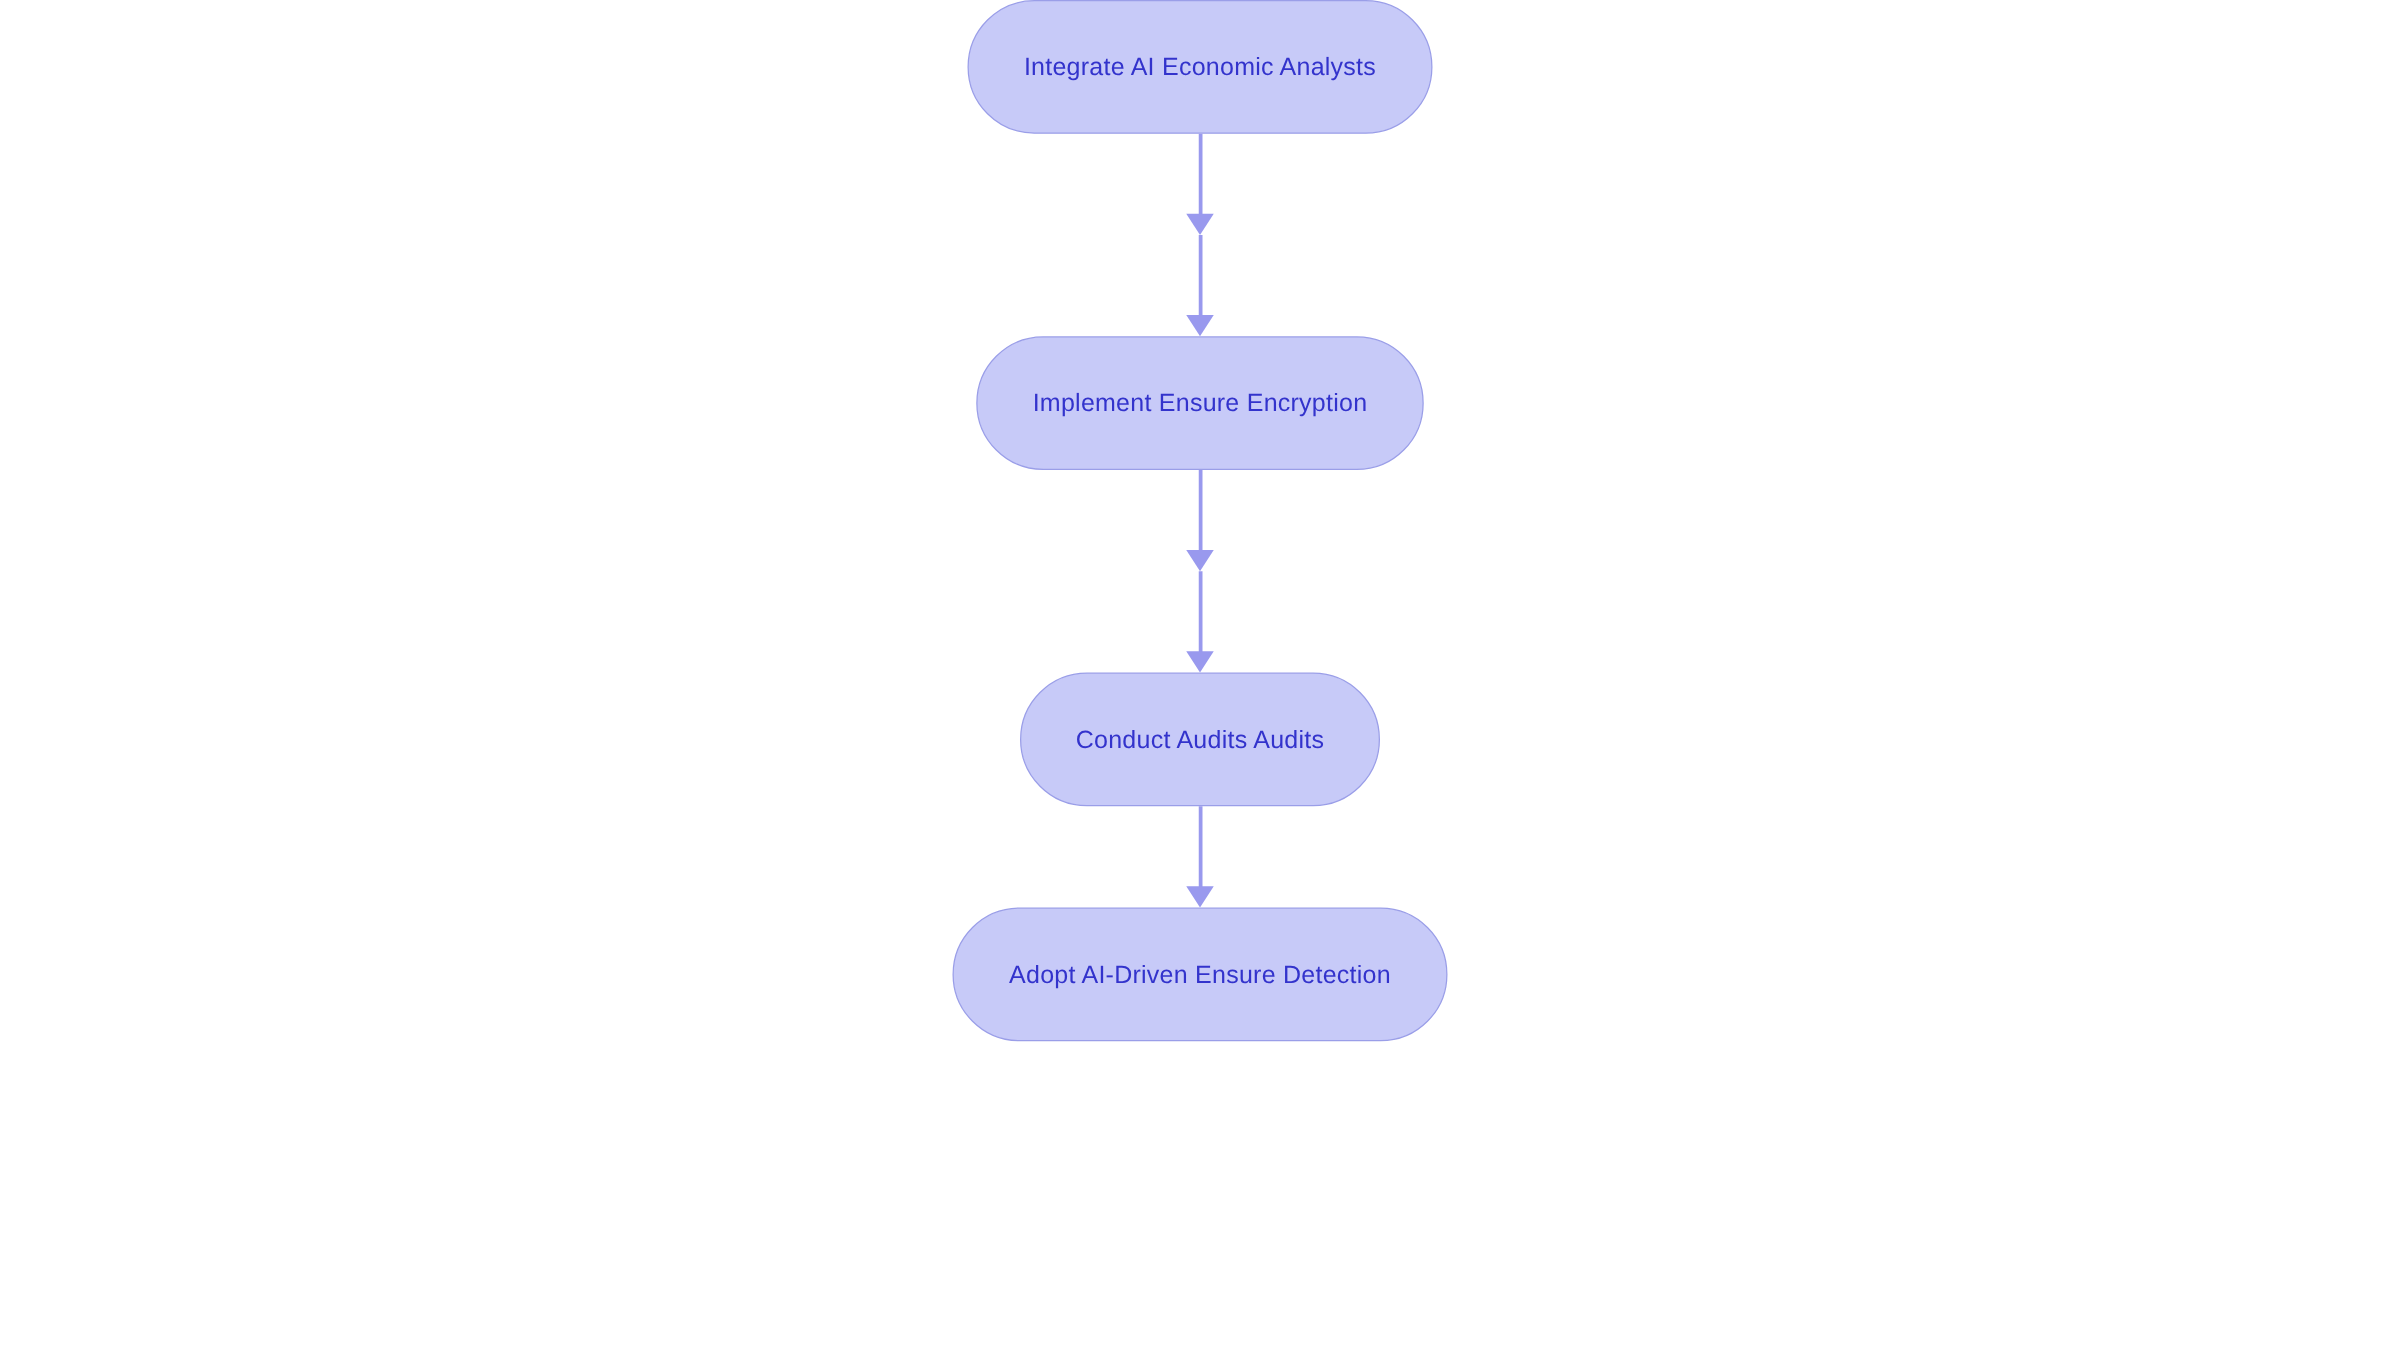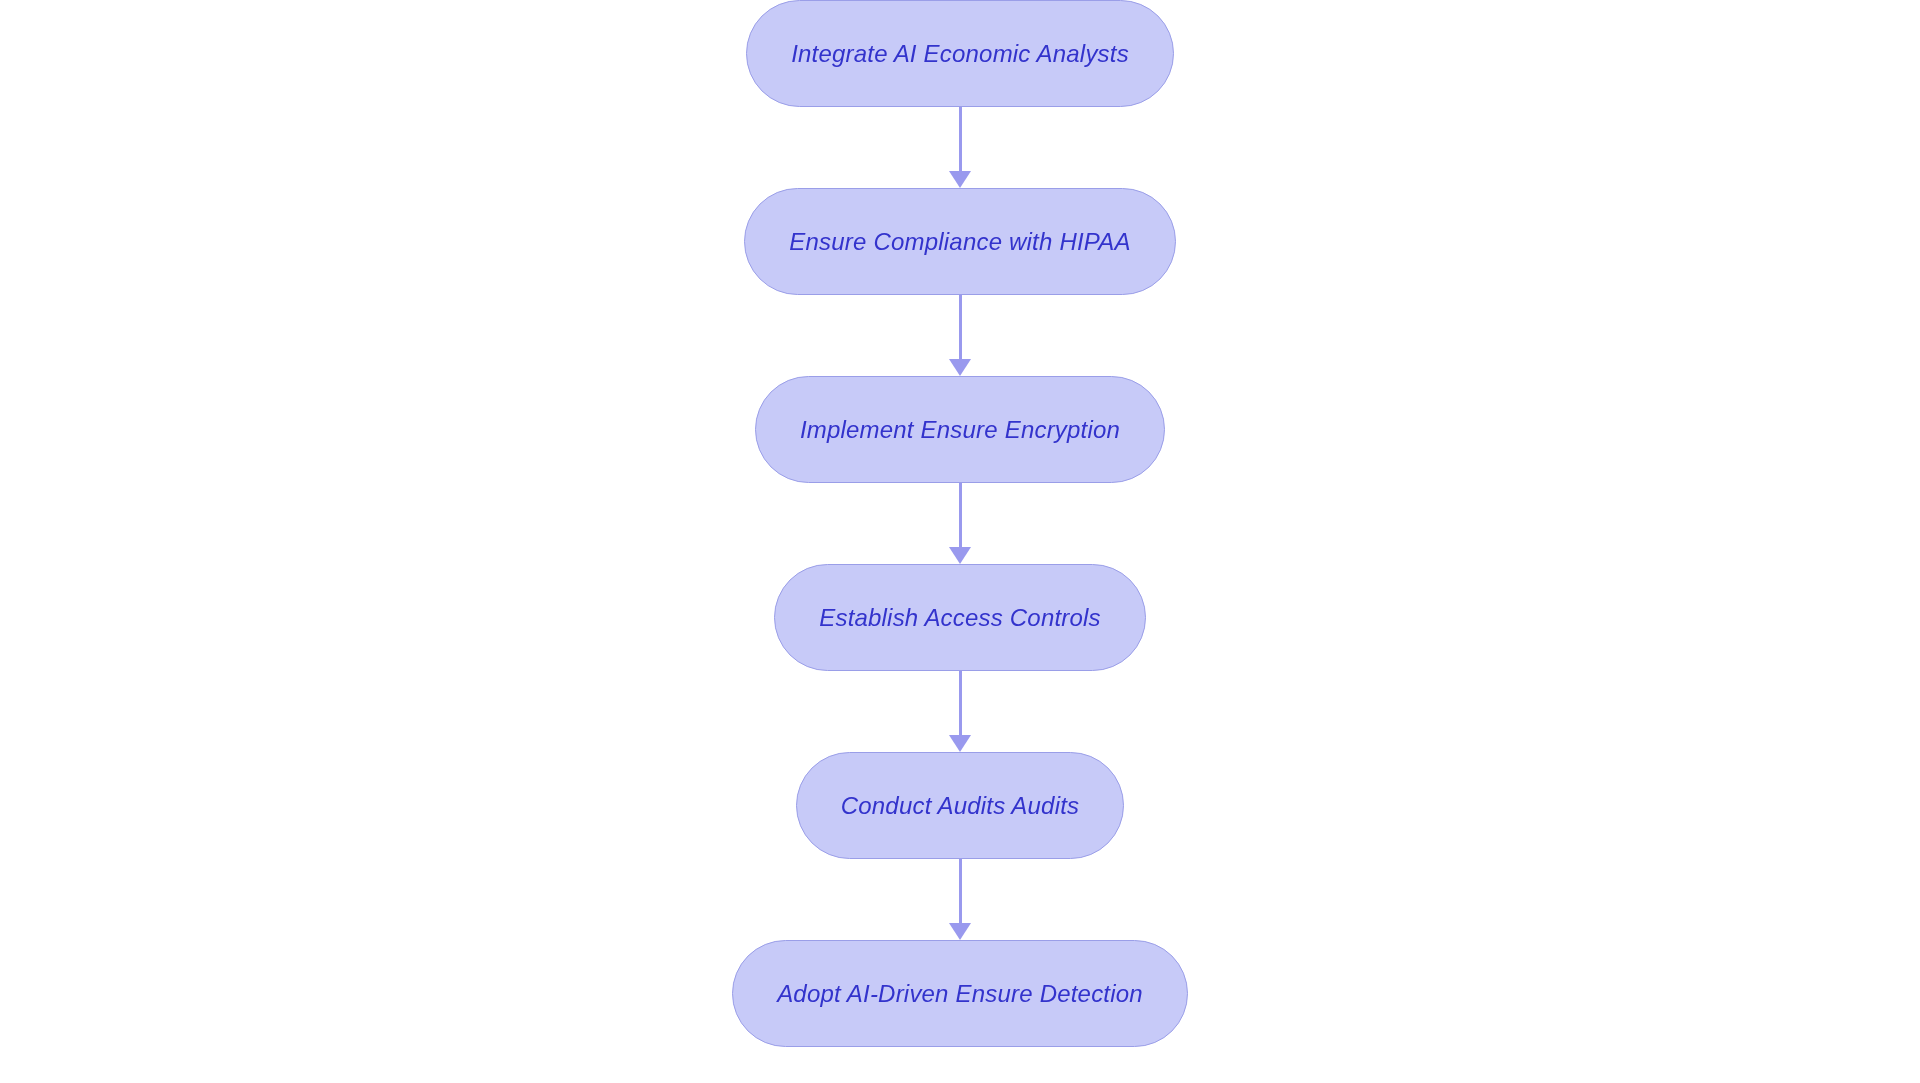--- a/index.html
+++ b/index.html
@@ -39,26 +39,25 @@
     height: 107px;
     border-radius: 54px;
     background: #c7caf8;
     border: 1.6px solid #9a9ee8;
     padding: 0 44px;
     white-space: nowrap;
   }
 
   .node-label {
     color: #3333cc;
-    font-size: 24px;
+    font-size: 20px;
     font-family: "Liberation Sans", sans-serif;
     font-weight: 400;
     letter-spacing: 0.2px;
     line-height: 1;
-    font-style: italic;
   }
 
   .connector {
     display: flex;
     flex-direction: column;
     align-items: center;
     justify-content: flex-start;
     height: 81px;
     width: 30px;
   }
@@ -87,47 +86,37 @@
     <div class="node">
       <span class="node-label">Integrate AI Economic Analysts</span>
     </div>
   </div>
 
   <div class="connector">
     <div class="connector-line"></div>
     <div class="connector-head"></div>
   </div>
 
-  <div class="node-row">
-    <div class="node">
-      <span class="node-label">Ensure Compliance with HIPAA</span>
-    </div>
-  </div>
 
   <div class="connector">
     <div class="connector-line"></div>
     <div class="connector-head"></div>
   </div>
 
   <div class="node-row">
     <div class="node">
       <span class="node-label">Implement Ensure Encryption</span>
     </div>
   </div>
 
   <div class="connector">
     <div class="connector-line"></div>
     <div class="connector-head"></div>
   </div>
 
-  <div class="node-row">
-    <div class="node">
-      <span class="node-label">Establish Access Controls</span>
-    </div>
-  </div>
 
   <div class="connector">
     <div class="connector-line"></div>
     <div class="connector-head"></div>
   </div>
 
   <div class="node-row">
     <div class="node">
       <span class="node-label">Conduct Audits Audits</span>
     </div>

